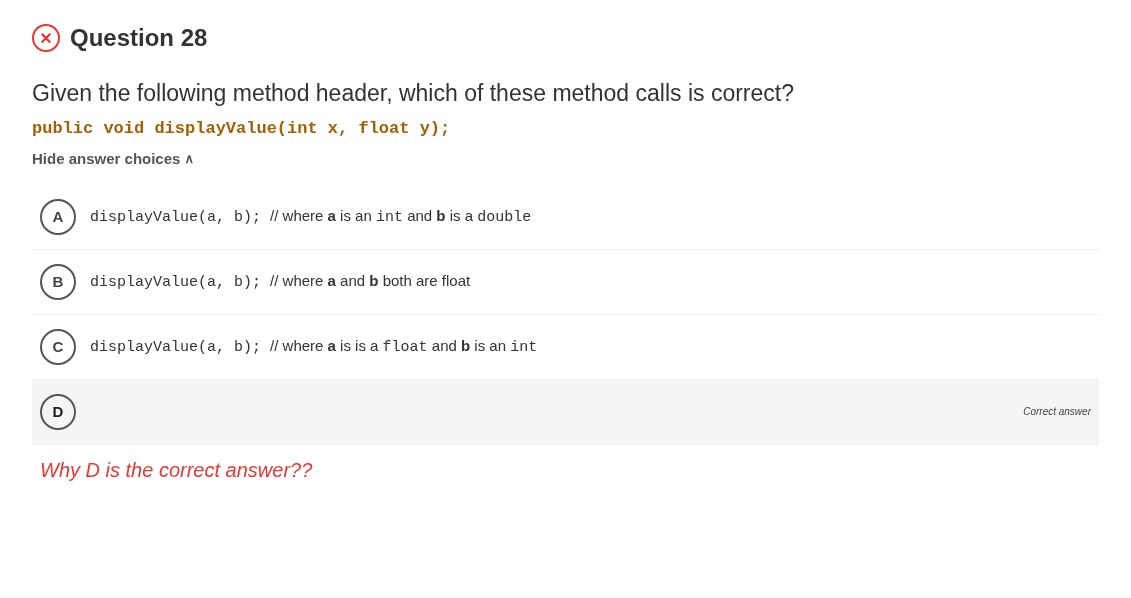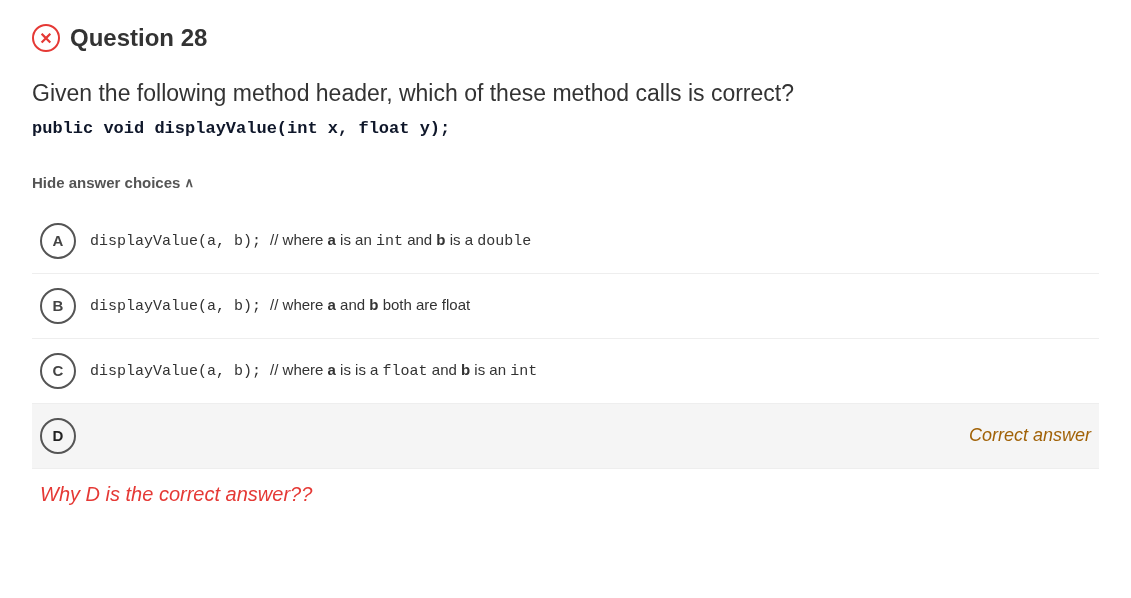--- a/index.html
+++ b/index.html
@@ -50,22 +50,22 @@
     }
     .question-text {
       font-size: 23px;
       margin-bottom: 8px;
       line-height: 1.5;
     }
     .code-block {
       font-family: 'Courier New', Courier, monospace;
       font-size: 17px;
       font-weight: bold;
-      margin-bottom: 36px;
-      color: #0f172a;
+      margin-bottom: 12px;
+      color: #a16207;
     }
     .hide-choices {
       font-size: 15px;
       color: #555;
       cursor: pointer;
       display: flex;
       align-items: center;
       gap: 4px;
       margin-bottom: 18px;
       user-select: none;
@@ -116,22 +116,22 @@
     }
     .choice-text .comment {
       font-family: Arial, sans-serif;
       font-size: 15px;
       color: #333;
     }
     .choice-text .mono {
       font-family: 'Courier New', Courier, monospace;
     }
     .correct-label {
-      font-size: 18px;
-      color: #a16207;
+      font-size: 10px;
+      color: #404040;
       font-style: italic;
       margin-left: auto;
       padding-left: 16px;
       white-space: nowrap;
     }
     .why-answer {
       font-size: 20px;
       font-weight: normal;
       font-style: italic;
       color: #e53935;

